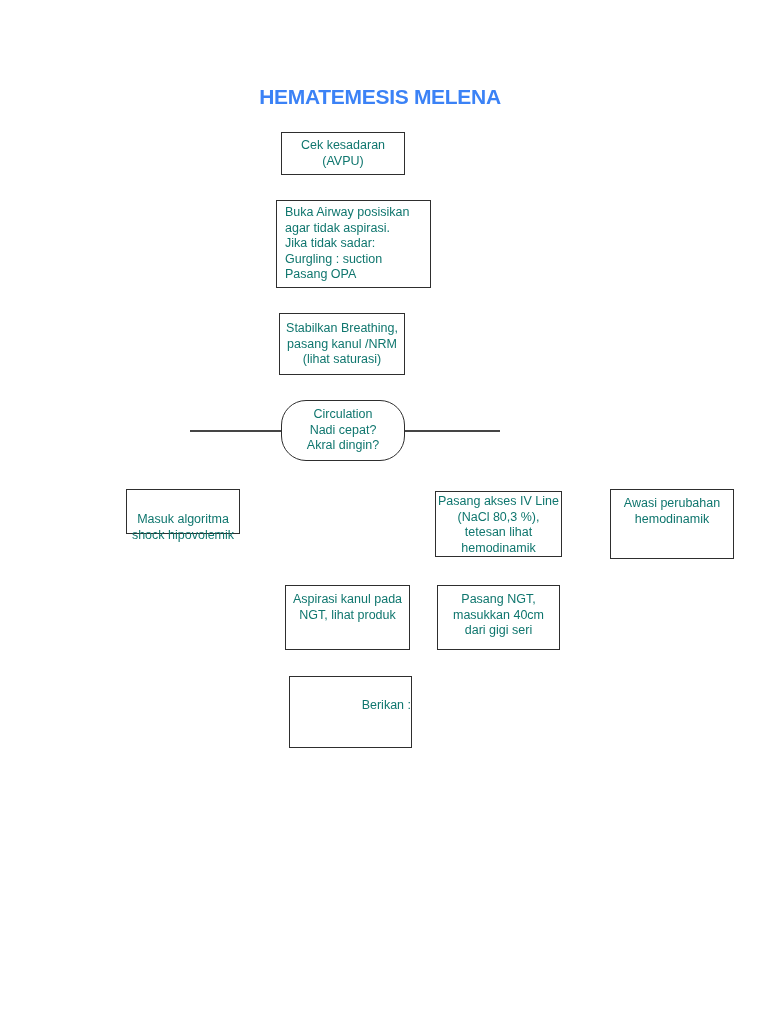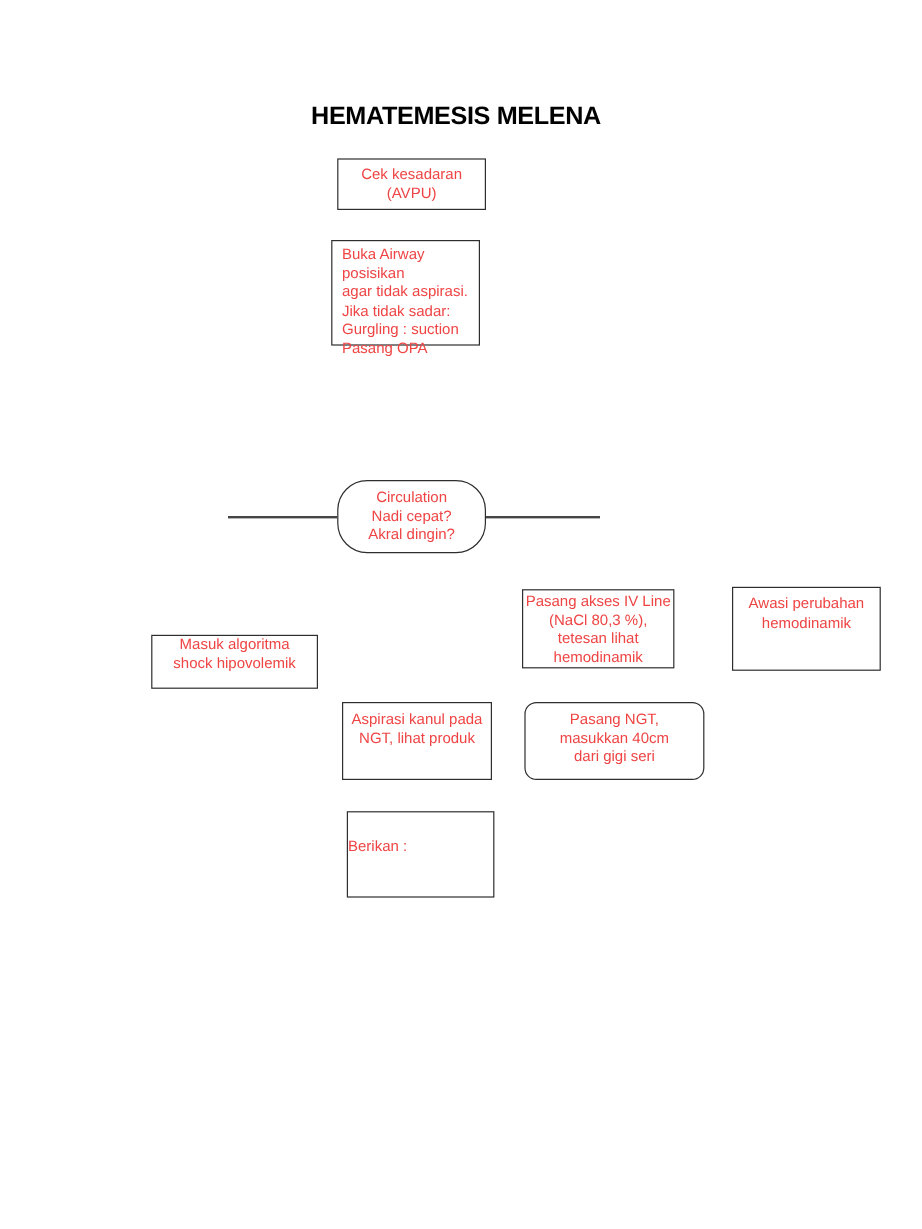--- a/index.html
+++ b/index.html
@@ -18,46 +18,46 @@
   }
   .page-title {
     position: absolute;
     left: 180px;
     top: 85px;
     width: 400px;
     text-align: center;
     font-size: 21px;
     font-weight: bold;
     letter-spacing: -0.3px;
-    color: #000000;
+    color: #3b82f6;
   }
   .fbox {
     position: absolute;
     box-sizing: border-box;
     border: 1.5px solid #2e2e2e;
     font-size: 12.5px;
     line-height: 15.6px;
     white-space: pre-line;
-    color: #ef4444;
+    color: #0f766e;
   }
   .tc { text-align: center; }
   .tl { text-align: left; }
 
   .b1  { left: 281px; top: 132px; width: 124px; height: 43px; padding-top: 5px; }
-  .b2  { left: 276px; top: 200px; width: 124px; height: 88px; padding: 4px 6px 0 8px; }
+  .b2  { left: 276px; top: 200px; width: 155px; height: 88px; padding: 4px 6px 0 8px; }
   .b3  { left: 279px; top: 313px; width: 126px; height: 62px; padding-top: 7px; }
   .b4  { left: 281px; top: 400px; width: 124px; height: 61px; padding-top: 6px; border-radius: 25px; }
-  .b5  { left: 126px; top: 489px; width: 139px; height: 45px; padding-top: 0; margin-top: 40px; }
+  .b5  { left: 126px; top: 489px; width: 114px; height: 45px; padding-top: 22px; }
   .b6  { left: 435px; top: 491px; width: 127px; height: 66px; padding-top: 2px; }
   .b7  { left: 581px; top: 489px; width: 124px; height: 70px; padding-top: 6px; margin-left: 29px; }
   .b8  { left: 285px; top: 585px; width: 125px; height: 65px; padding-top: 6px; }
-  .b9  { left: 437px; top: 585px; width: 150px; height: 65px; padding-top: 6px; border-radius: 10px; }
+  .b9  { left: 437px; top: 585px; width: 123px; height: 65px; padding-top: 6px; }
   .b10 { left: 289px; top: 676px; width: 123px; height: 72px; padding-top: 5px; }
 
-  .b10-heading { text-align: left; white-space: pre-line; }
+  .b10-heading { text-align: right; white-space: pre-line; }
   .b10-body { text-align: left; padding-left: 7px; white-space: pre-line; }
 
   .hline {
     position: absolute;
     height: 2px;
     background: #454545;
   }
   .hline-left  { left: 190px; top: 430px; width: 91px; }
   .hline-right { left: 405px; top: 430px; width: 95px; }
 </style>
@@ -70,20 +70,23 @@
 
   <div class="fbox b1 tc">Cek kesadaran
 (AVPU)</div>
 
   <div class="fbox b2 tl">Buka Airway posisikan
 agar tidak aspirasi.
 Jika tidak sadar:
 Gurgling : suction
 Pasang OPA</div>
 
+  <div class="fbox b3 tc">Stabilkan Breathing,
+pasang kanul /NRM
+(lihat saturasi)</div>
 
   <div class="hline hline-left"></div>
 
   <div class="fbox b4 tc">Circulation
 Nadi cepat?
 Akral dingin?</div>
 
   <div class="hline hline-right"></div>
 
   <div class="fbox b5 tc">Masuk algoritma

